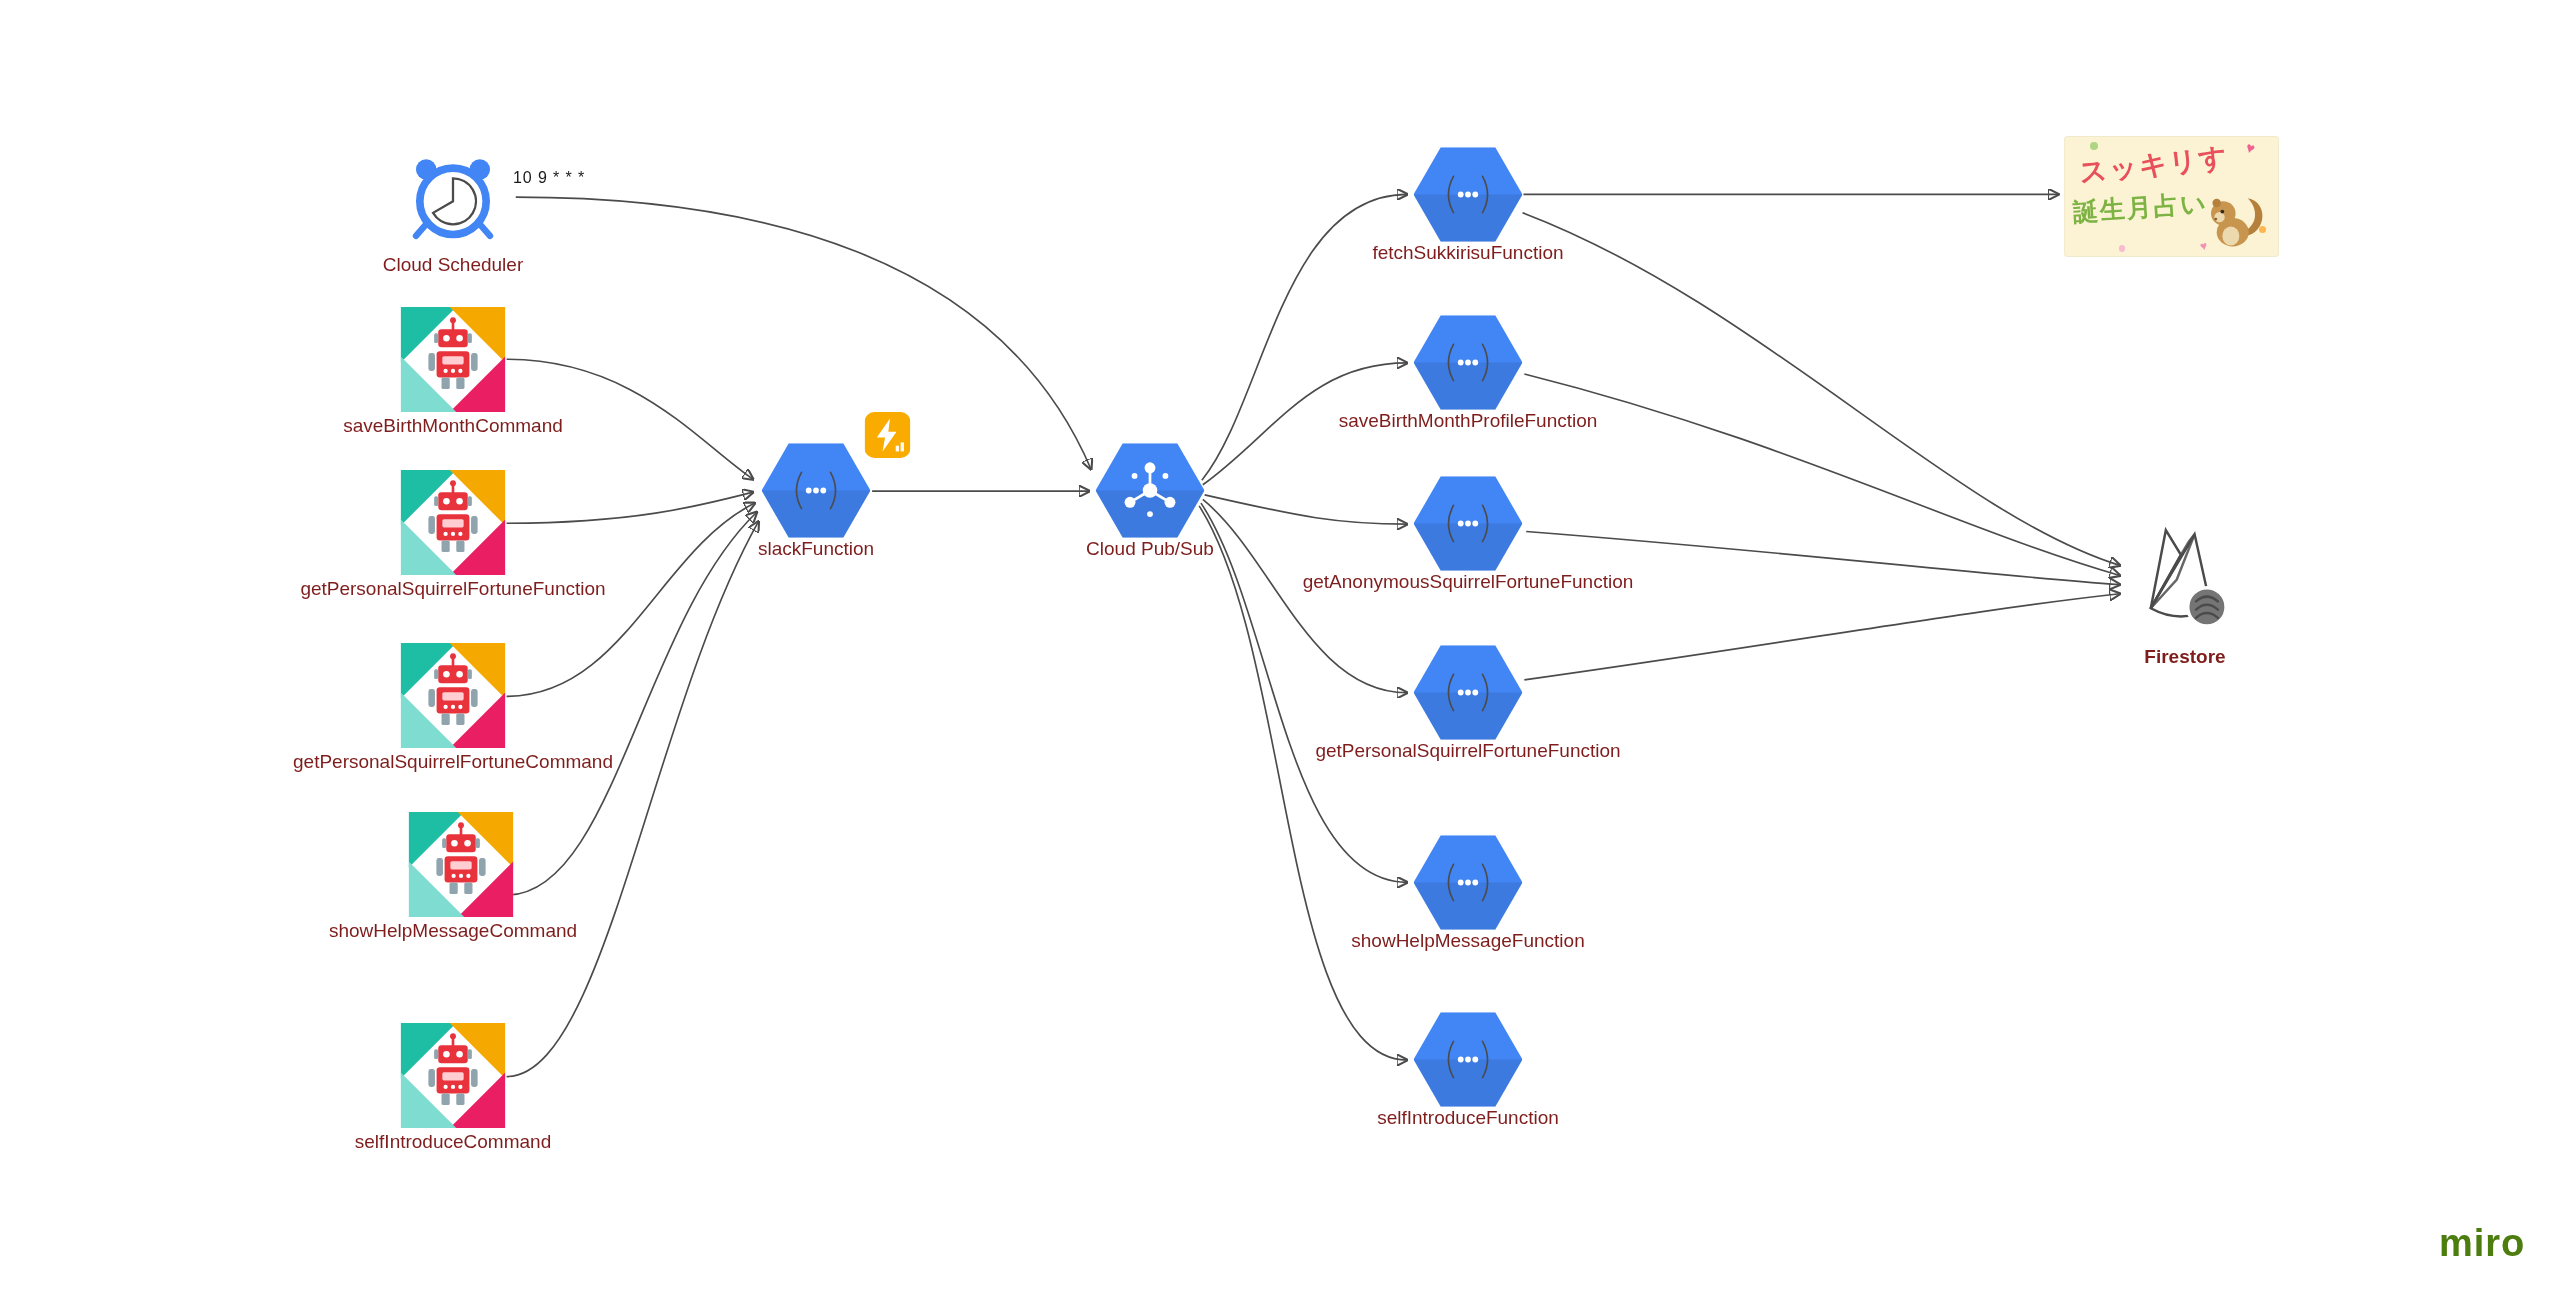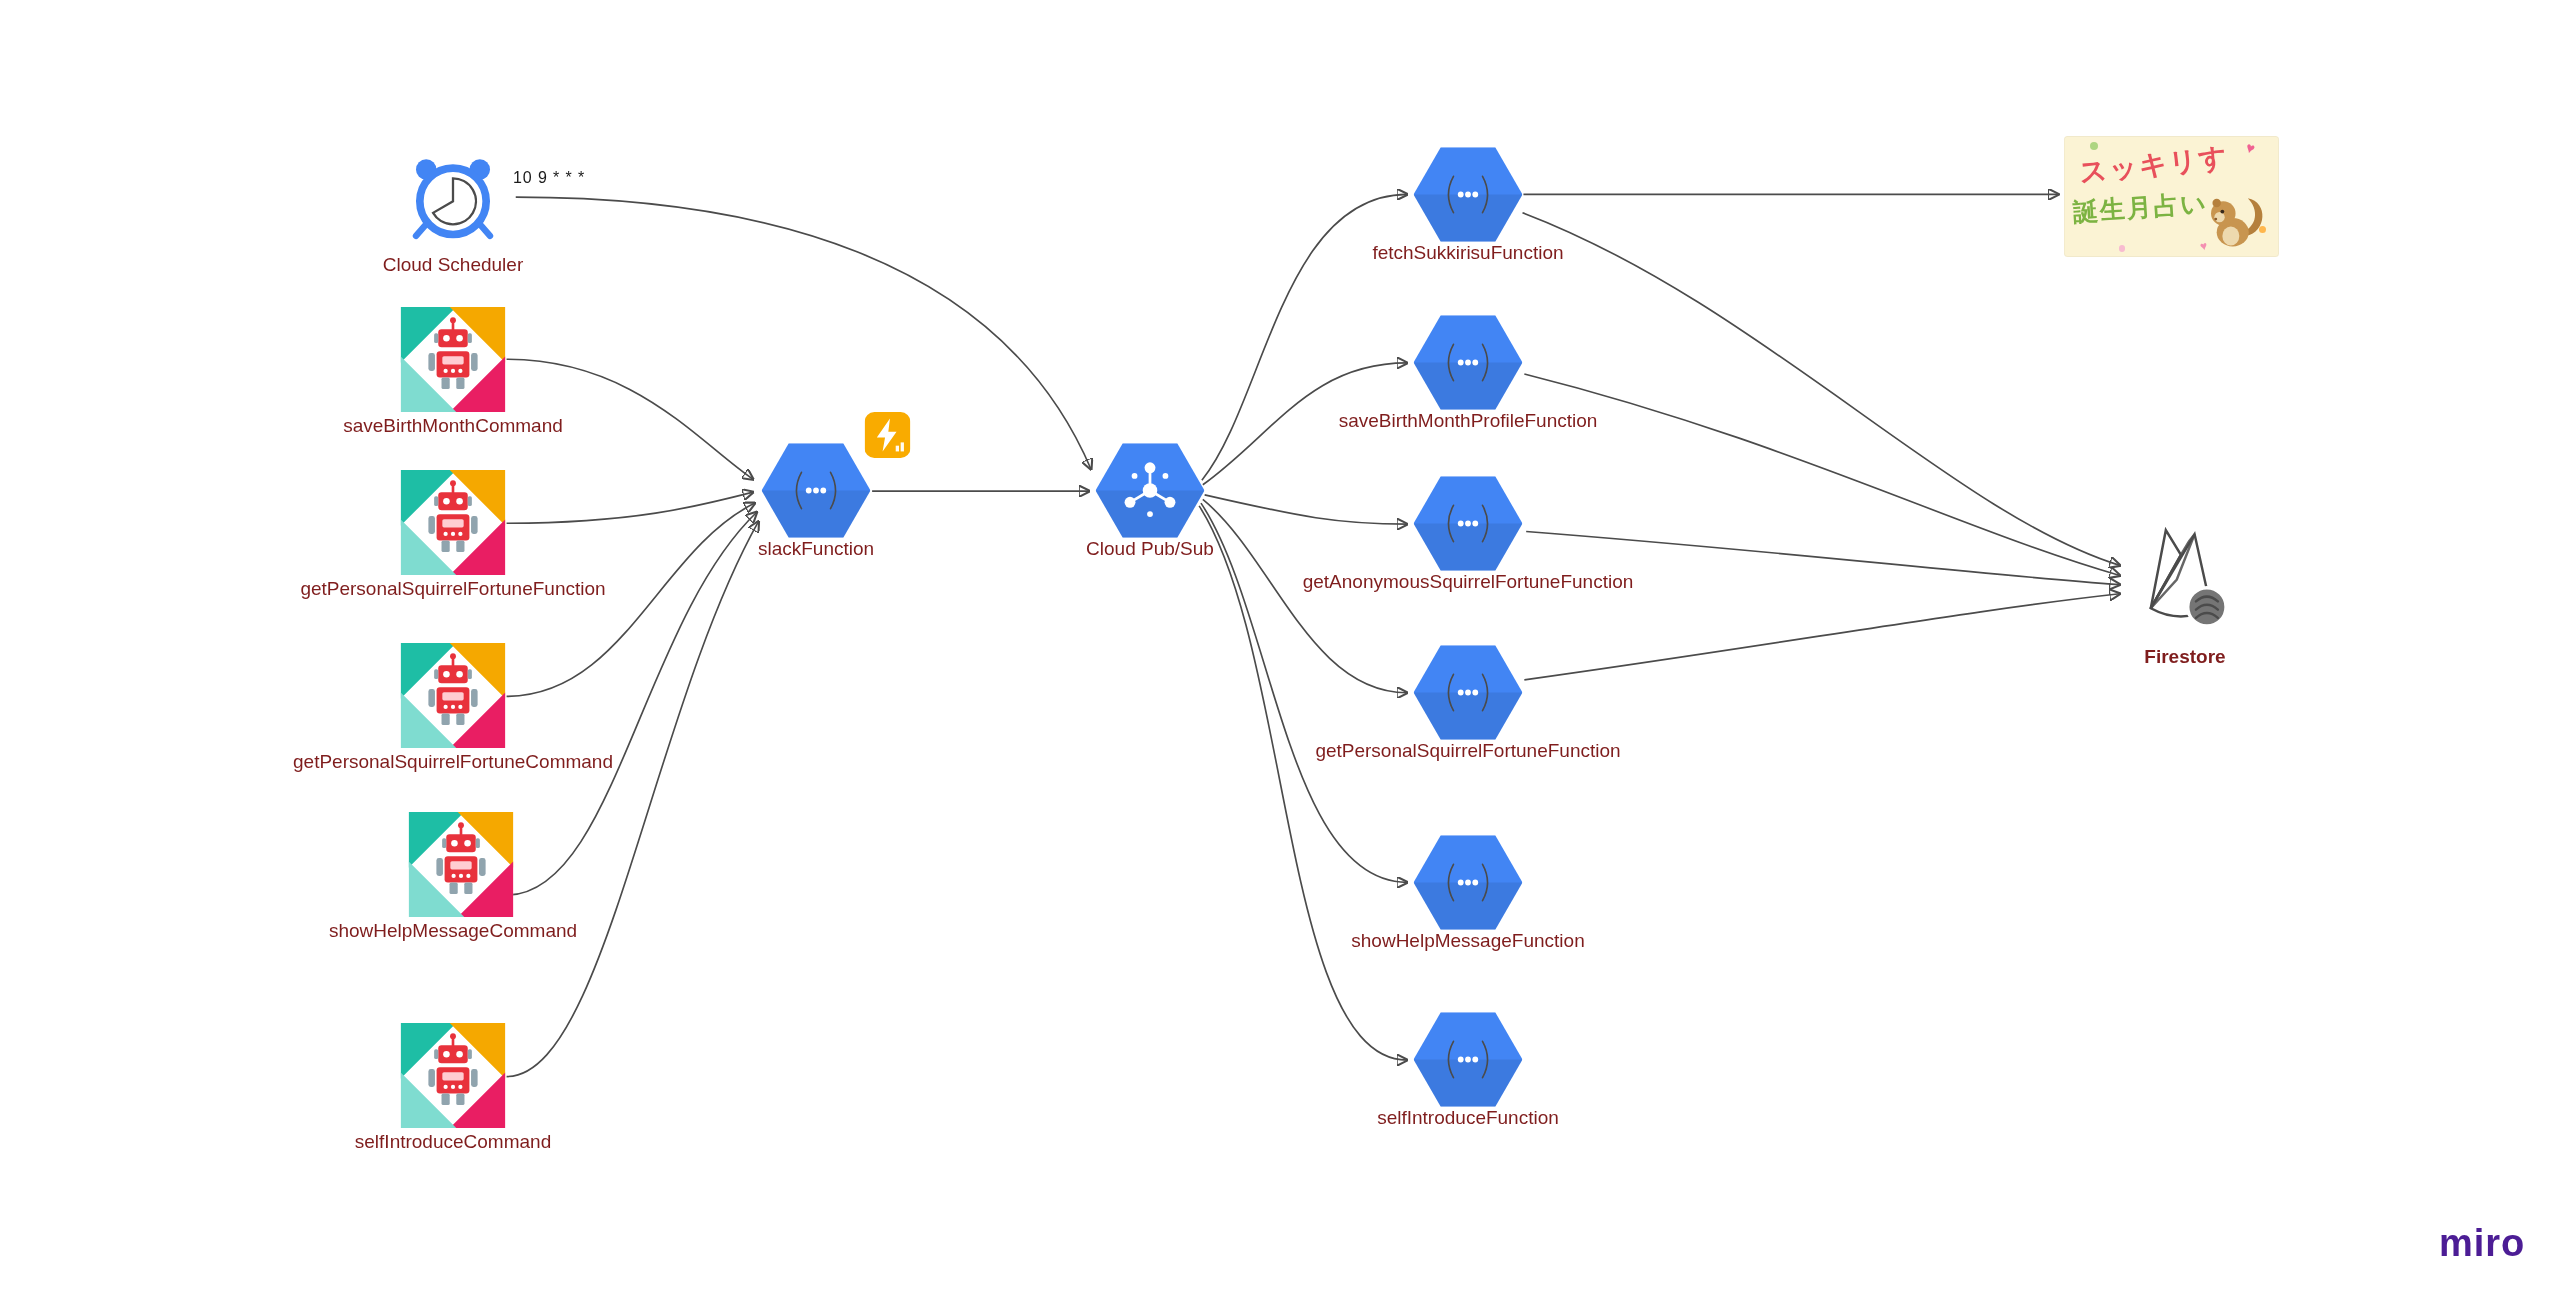--- a/index.html
+++ b/index.html
@@ -25,21 +25,21 @@
         color:#7CB342;transform:rotate(-4deg);letter-spacing:1.8px;}
   .squirrel{position:absolute;right:3.7px;bottom:3.7px;}
   .deco{position:absolute;font-size:14.7px;}
   .d1{right:24px;top:3.7px;color:#F06292;transform:rotate(18deg);}
   .d2{left:136px;bottom:3.7px;color:#F48FB1;font-size:12px;transform:rotate(-12deg);}
   .dot{position:absolute;border-radius:50%;}
   .d3{left:26px;top:5.5px;width:8.2px;height:8.2px;background:#AED581;}
   .d4{right:13px;bottom:24px;width:7.3px;height:7.3px;background:#FFB74D;}
   .d5{left:55px;bottom:5.5px;width:6.4px;height:6.4px;background:#F8BBD0;}
   .watermark{position:absolute;right:51px;bottom:38px;font-size:38px;font-weight:bold;
-        color:#4c1d95;letter-spacing:0.9px;}
+        color:#4d7c0f;letter-spacing:0.9px;}
 </style>
 </head>
 <body>
 
 <div class="board">
 
   <svg class="edges" width="2576" height="1303" viewBox="0 0 2812 1422">
     <defs>
       <marker id="arrow" viewBox="0 0 10 10" refX="9" refY="5" markerWidth="7" markerHeight="7" orient="auto-start-reverse">
         <path d="M0,0 L10,5 L0,10 z" fill="#4b4b4b" stroke="none"></path>

